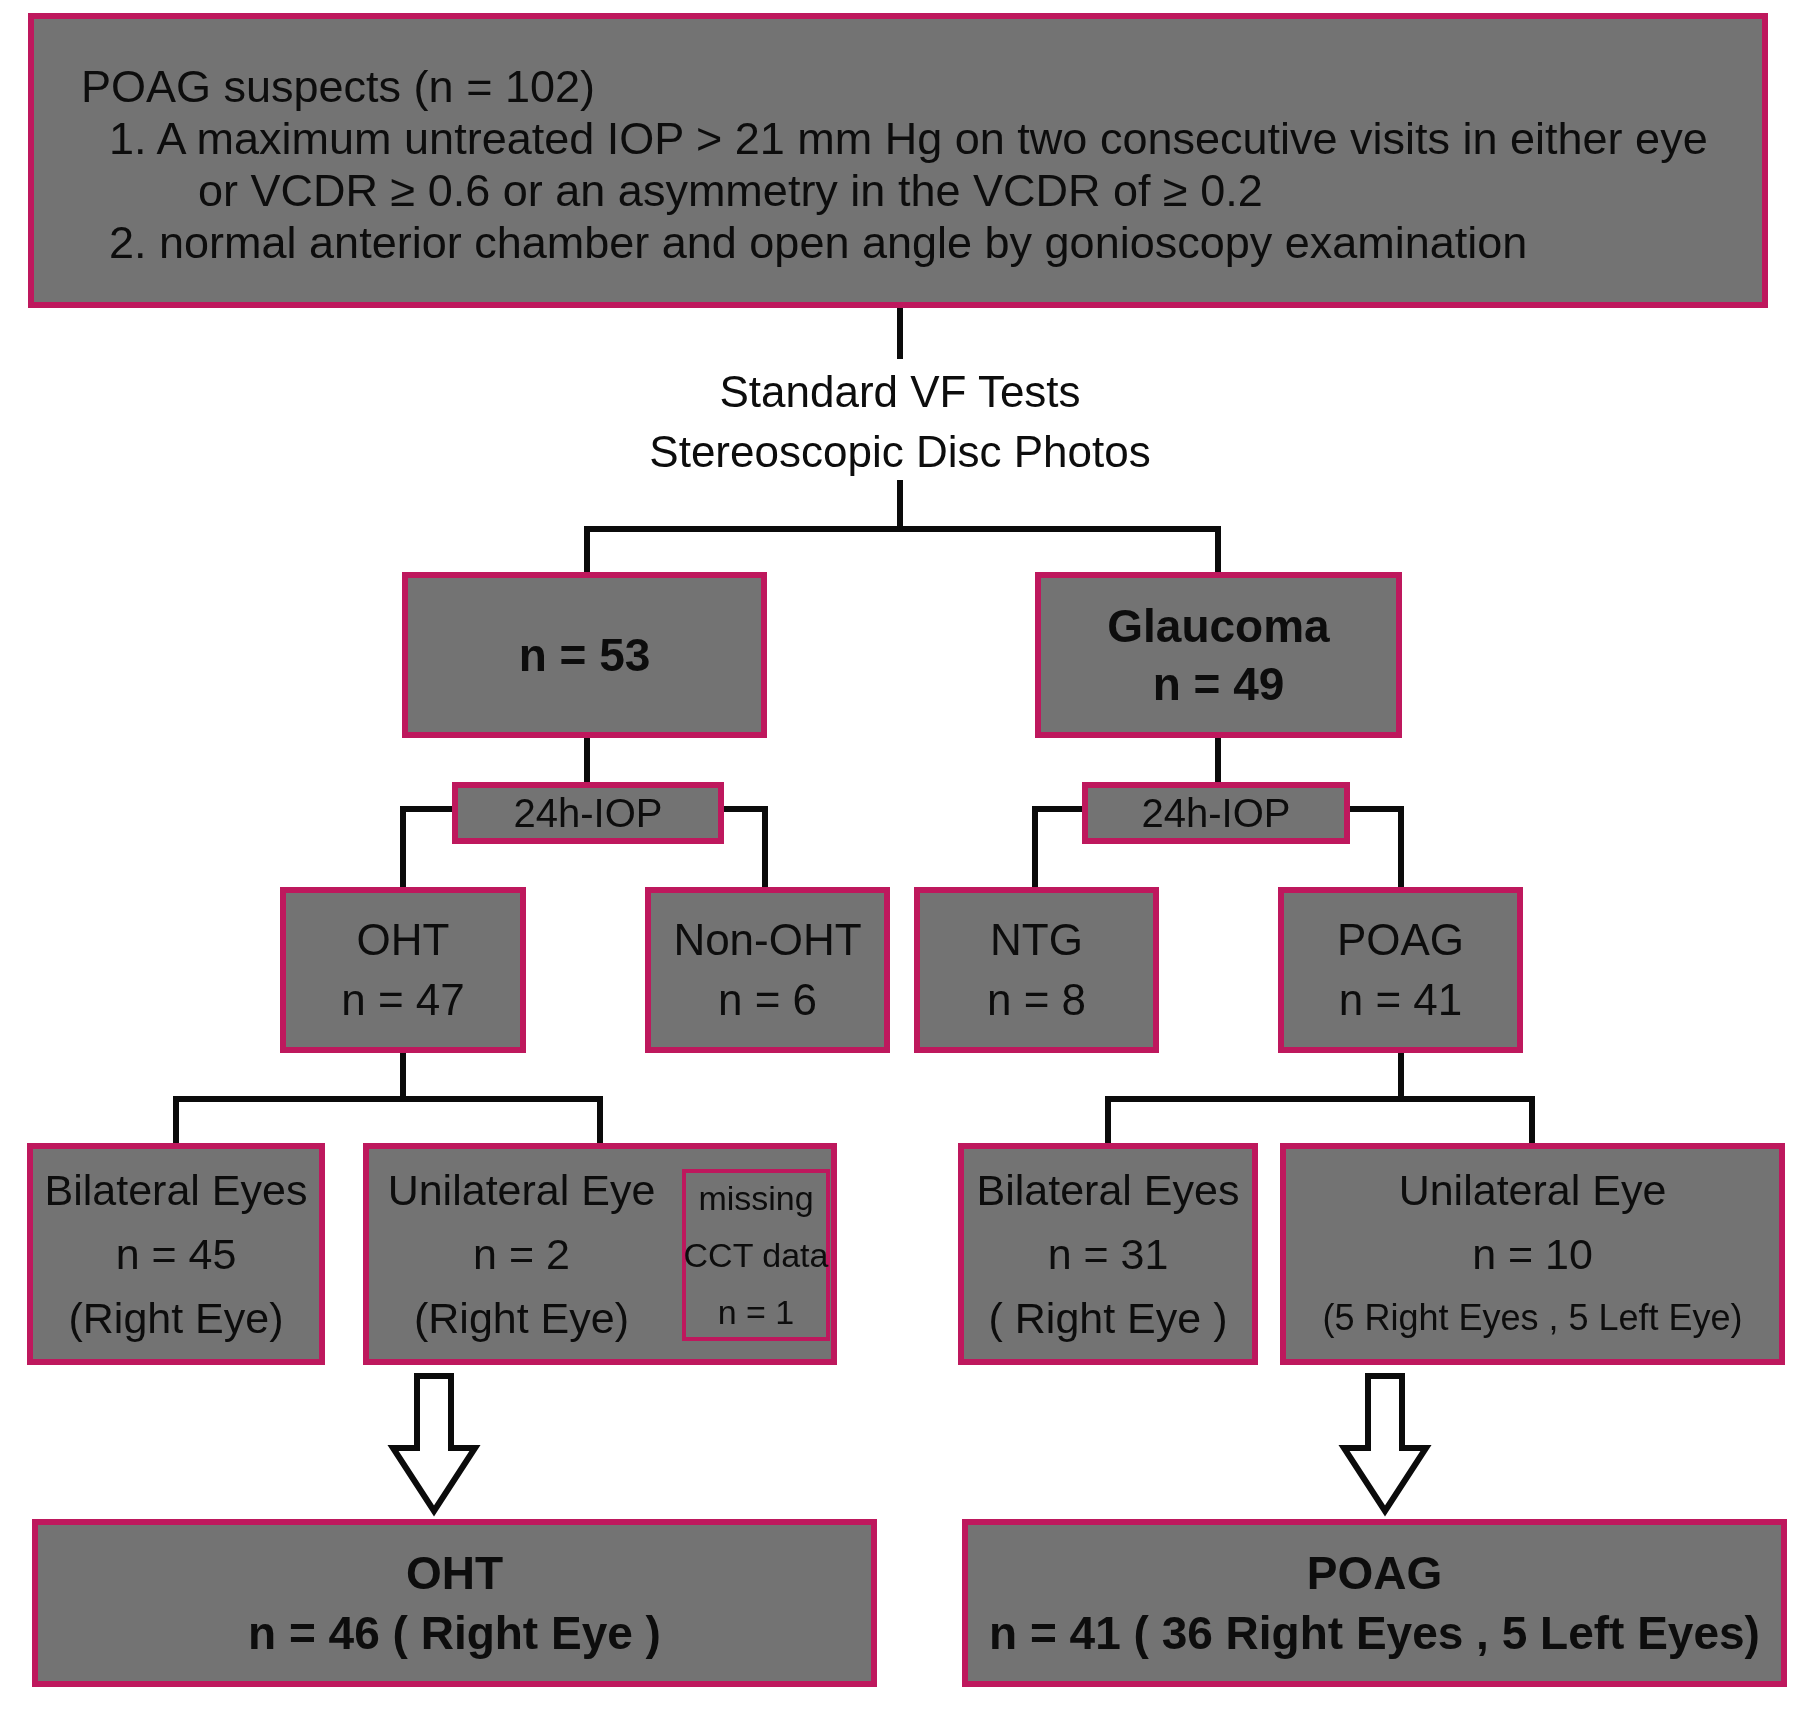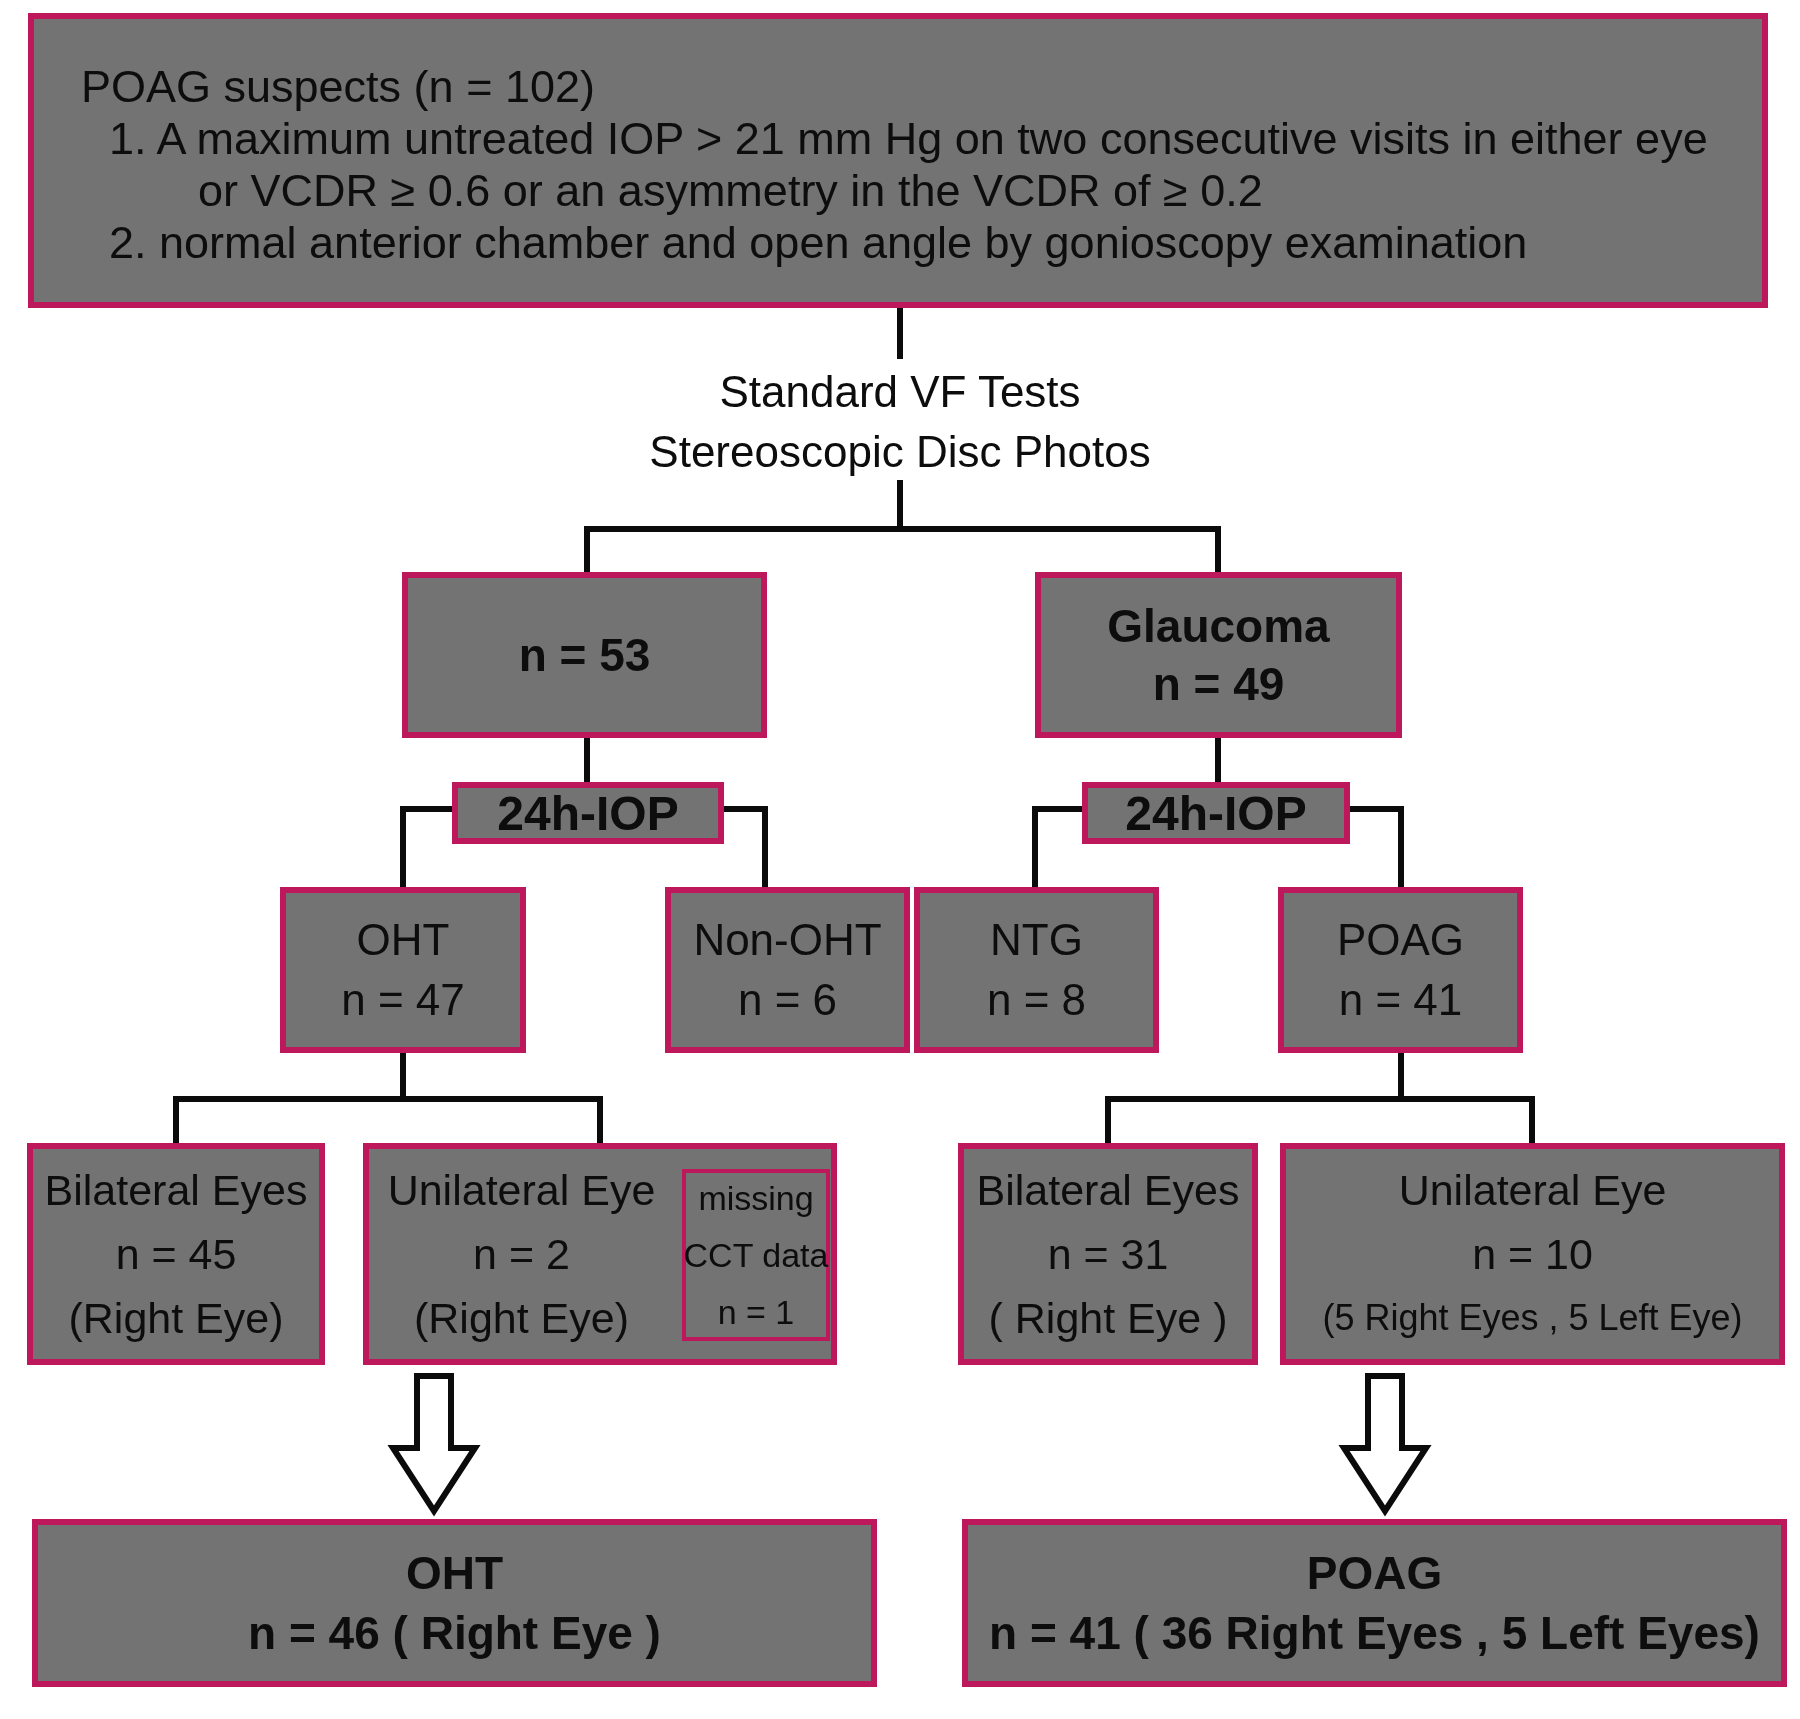--- a/index.html
+++ b/index.html
@@ -21,21 +21,21 @@
     align-items:center;
     justify-content:center;
     text-align:center;
     white-space:nowrap;
   }
   .line{position:absolute;background:#0b0b0b;}
   .t{display:block;}
   .topbox{align-items:flex-start;justify-content:flex-start;text-align:left;}
   .topbox .t{font-size:45px;line-height:51px;}
   .lvl1 .t{font-size:46px;line-height:58px;font-weight:bold;}
-  .iop .t{font-size:48px;line-height:43px;font-weight:bold;}
+  .iop .t{font-size:40px;line-height:43px;}
   .lvl2 .t{font-size:44px;line-height:60px;}
   .lvl3 .t{font-size:43px;line-height:64px;}
   .small .t{font-size:34px;line-height:57px;}
   .final .t{font-size:46px;line-height:60px;font-weight:bold;}
   .freetext{
     position:absolute;text-align:center;
   }
   .freetext .t{font-size:44px;line-height:60px;}
   svg{position:absolute;display:block;}
 </style>
@@ -100,21 +100,21 @@
 
   <div class="box iop" style="left:1082px;top:782px;width:268px;height:62px;">
     <span class="t">24h-IOP</span>
   </div>
 
   <div class="box lvl2" style="left:280px;top:887px;width:246px;height:166px;">
     <span class="t">OHT</span>
     <span class="t">n = 47</span>
   </div>
 
-  <div class="box lvl2" style="left:665px;top:887px;width:245px;height:166px;">
+  <div class="box lvl2" style="left:645px;top:887px;width:245px;height:166px;">
     <span class="t">Non-OHT</span>
     <span class="t">n = 6</span>
   </div>
 
   <div class="box lvl2" style="left:914px;top:887px;width:245px;height:166px;">
     <span class="t">NTG</span>
     <span class="t">n = 8</span>
   </div>
 
   <div class="box lvl2" style="left:1278px;top:887px;width:245px;height:166px;">

